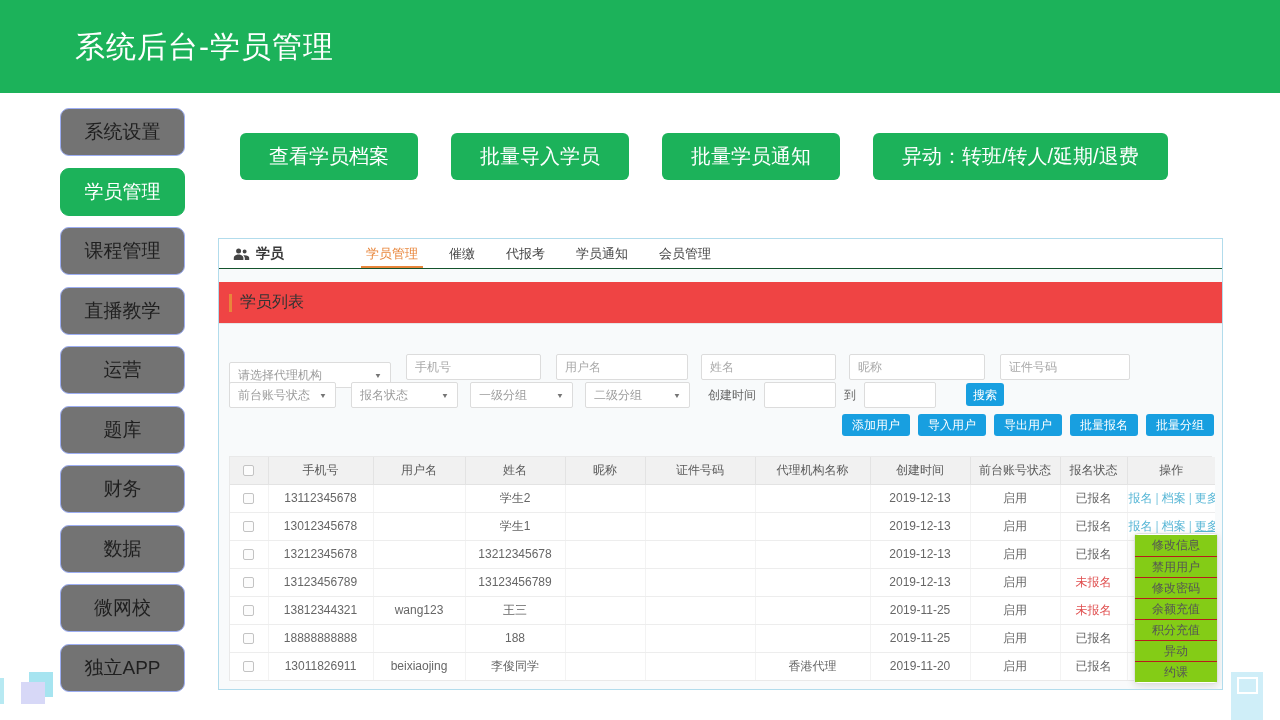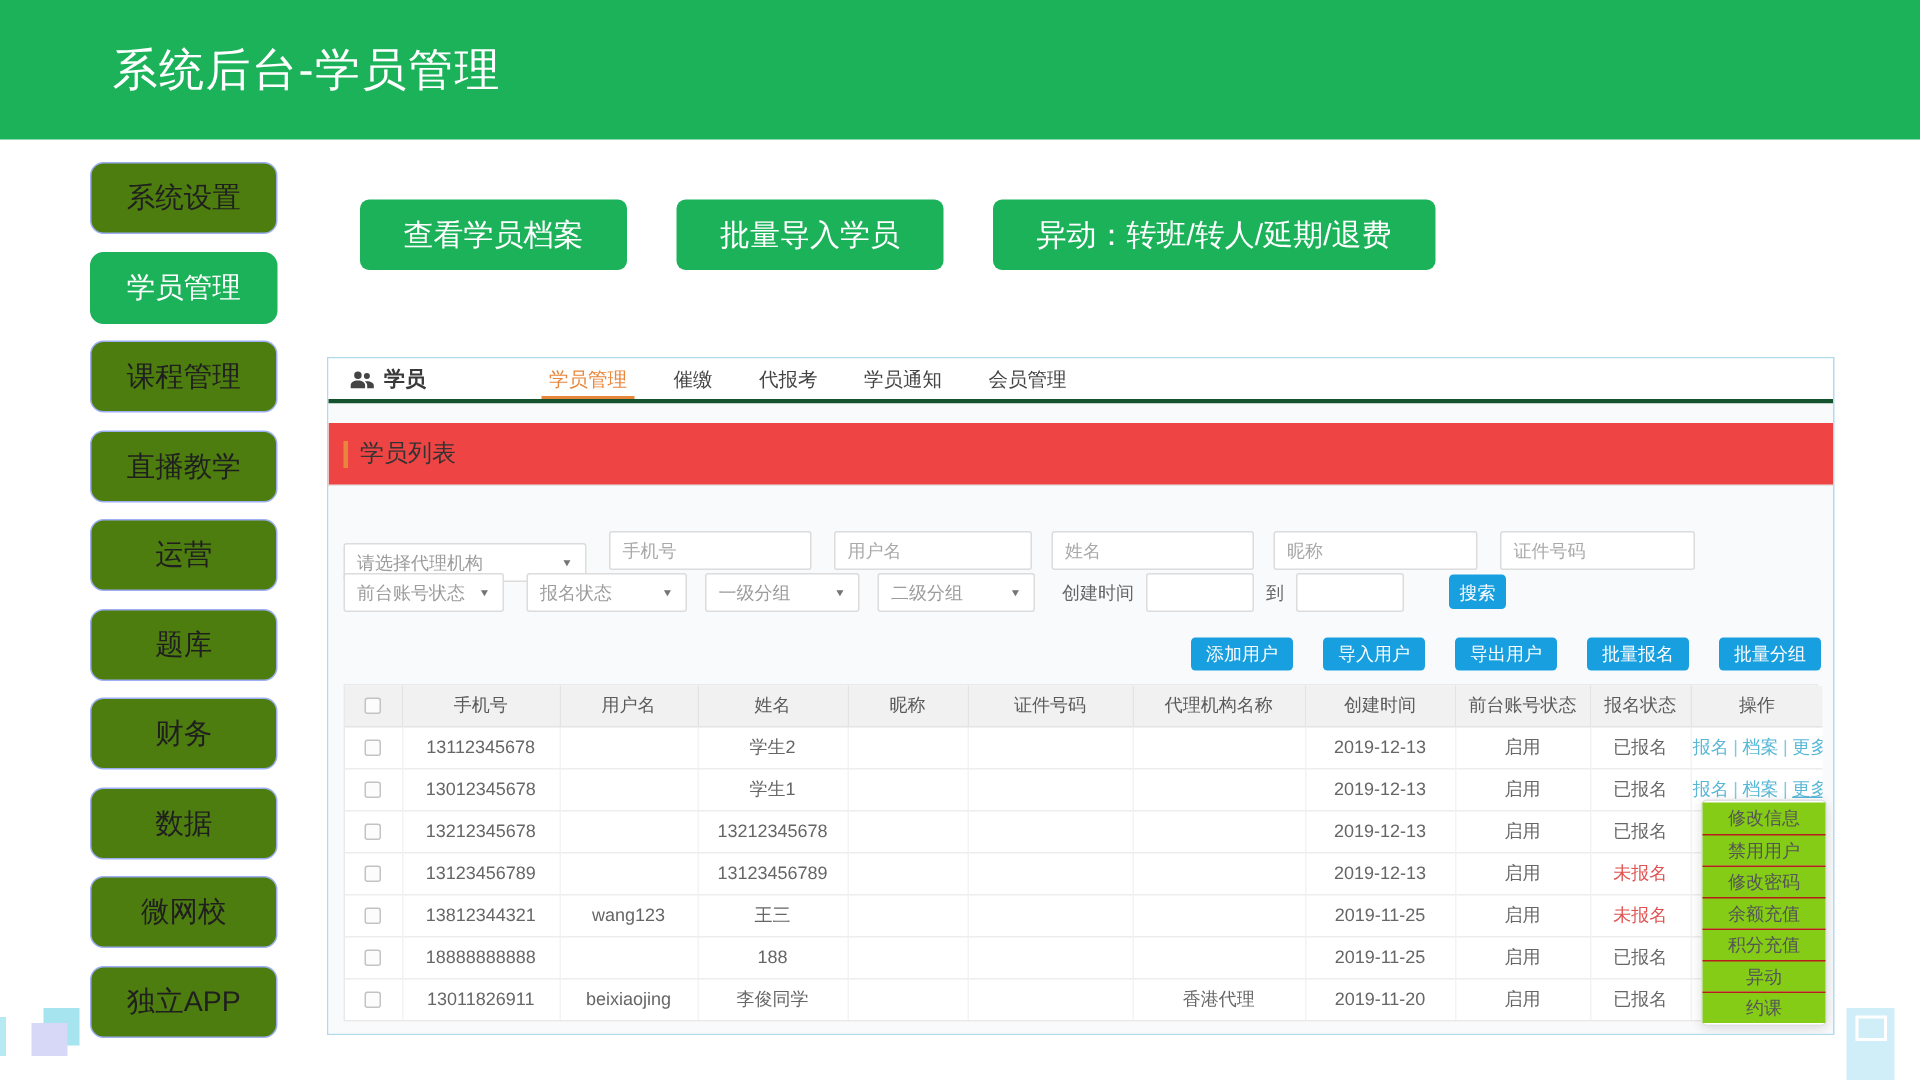--- a/index.html
+++ b/index.html
@@ -11,33 +11,33 @@
   body{width:1280px;height:720px;position:relative;overflow:hidden;
        background:#fff;font-family:"Liberation Sans","DejaVu Sans",sans-serif}
 
   
   .banner{position:absolute;left:0;top:0;width:1280px;height:93px;background:var(--green)}
   .banner h1{margin:0;position:absolute;left:75px;top:50%;transform:translateY(-50%);
              color:#fff;font-size:30px;font-weight:400;letter-spacing:1px}
 
   
   .sidebar{position:absolute;left:60px;top:108px;width:125px;display:flex;flex-direction:column;gap:11.5px}
-  .side-item{height:48px;border:1px solid #9daef3;border-radius:9px;background:#4d7c0f;
+  .side-item{height:48px;border:1px solid #9daef3;border-radius:9px;background:#737373;
              display:flex;align-items:center;justify-content:center;font-size:19px;color:#1f1f1f;cursor:pointer}
   .side-item.active{background:var(--green);border-color:var(--green);color:#fff}
 
   
   .quick{position:absolute;left:240px;top:133px;display:flex;gap:33px}
   .qbtn{height:47px;background:var(--green);color:#fff;font-size:20px;border:none;border-radius:6px;
         padding:0 29px;display:flex;align-items:center;cursor:pointer;white-space:nowrap}
 
   
   .panel{position:absolute;left:218px;top:238px;width:1005px;height:452px;background:#fff;
          border:1px solid #b2dcec}
-  .ptabs{position:absolute;left:0;top:0;right:0;height:30px;border-bottom:3px solid #14532d;
+  .ptabs{position:absolute;left:0;top:0;right:0;height:30px;border-bottom:1px solid #14532d;
          display:flex;align-items:center;background:#fff}
   .module{display:flex;align-items:center;gap:6px;margin-left:14px;font-size:14px;font-weight:bold;color:#3a3a3a}
   .tabs{display:flex;margin-left:80px;gap:27px;font-size:13px;height:100%}
   .tab{color:#444;display:flex;align-items:center;position:relative;cursor:pointer;padding:0 2px}
   .tab.active{color:var(--orange)}
   .tab.active::after{content:"";position:absolute;left:-3px;right:-3px;bottom:0;height:2px;background:var(--orange)}
 
   .pbody{position:absolute;left:0;top:30px;right:0;bottom:0;background:#f8fafb;overflow:hidden}
   .section-head{position:absolute;left:0;top:13px;right:0;height:42px;background:#ef4444;
                 border-bottom:1px solid #e6e6e6;display:flex;align-items:center}
@@ -53,21 +53,21 @@
   .control.select{justify-content:space-between;cursor:pointer}
   input.control{color:#555;outline:none}
   input.control::placeholder{color:#a9a9a9}
   .caret{font-size:8px;color:#757575;transform:scaleY(.85);margin-left:4px}
   .date-label{font-size:12px;color:#666;margin:0 8px 0 18px;white-space:nowrap}
   .to-label{font-size:12px;color:#666;margin:0 8px;white-space:nowrap}
   .search-btn{position:absolute;left:747px;top:114px;width:38px;height:23px;background:var(--blue);
               color:#fff;font-size:12px;border:none;border-radius:3px;cursor:pointer;line-height:1}
 
   
-  .bulkrow{position:absolute;right:8px;top:156px;display:flex;gap:20px}
+  .bulkrow{position:absolute;right:8px;top:145px;display:flex;gap:8px}
   .bbtn{height:22px;padding:0 10px;background:var(--blue);color:#fff;font-size:12px;border:none;
         border-radius:3px;cursor:pointer;display:flex;align-items:center;white-space:nowrap}
 
   
   .tablewrap{position:absolute;left:10px;right:10px;top:187px;background:#fff;border:1px solid #e9e9e9}
   table{width:100%;border-collapse:collapse;table-layout:fixed;font-size:12px}
   thead td{background:#f1f1f1;color:#5a5a5a;height:27px;text-align:center;
            border-right:1px solid #e3e3e3;border-bottom:1px solid #e3e3e3;overflow:hidden;white-space:nowrap}
   thead td:last-child{border-right:none}
   tbody td{height:28px;text-align:center;color:#666;background:#fff;
@@ -110,20 +110,21 @@
     <div class="side-item">题库</div>
     <div class="side-item">财务</div>
     <div class="side-item">数据</div>
     <div class="side-item">微网校</div>
     <div class="side-item">独立APP</div>
   </div>
 
 <div class="quick">
     <button class="qbtn">查看学员档案</button>
     <button class="qbtn">批量导入学员</button>
+    <button class="qbtn">批量学员通知</button>
     <button class="qbtn">异动：转班/转人/延期/退费</button>
   </div>
 
 <div class="panel">
   <div class="ptabs">
     <div class="module">
       <svg width="17" height="12" viewBox="0 0 17 12">
         <path fill="#444" d="M5.6 0.6a2.5 2.5 0 1 0 0 5 2.5 2.5 0 0 0 0-5zm6 1a2 2 0 1 0 0 4 2 2 0 0 0 0-4zM5.6 6.6C2.9 6.6 0.8 8 0.8 9.7V12h9.6V9.7c0-1.7-2.1-3.1-4.8-3.1zm6 .6c-.5 0-1 .06-1.4.18 1 .7 1.6 1.7 1.6 2.6V12h4.4V9.8c0-1.4-2-2.6-4.6-2.6z"></path>
       </svg>
       <span>学员</span>

